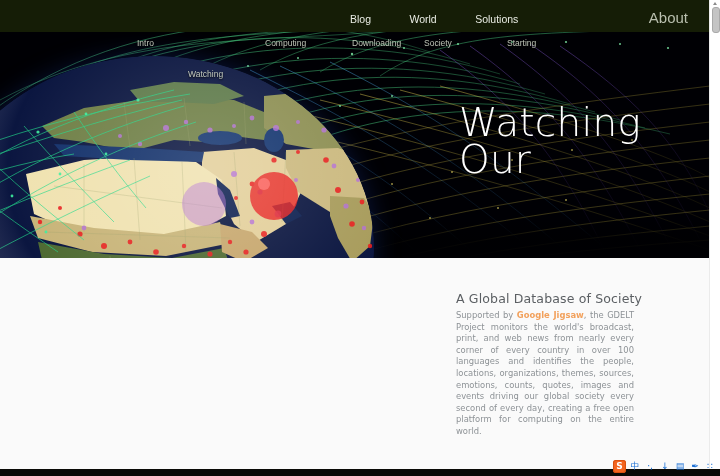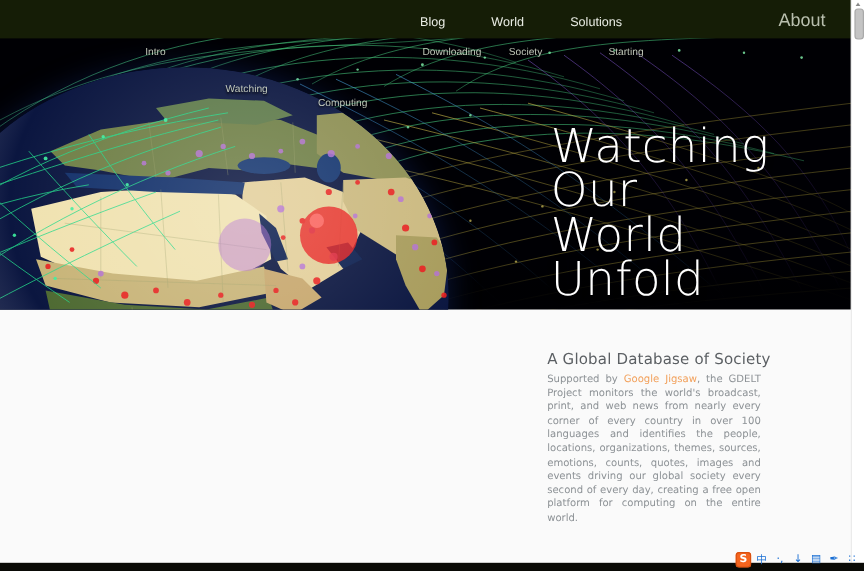--- a/index.html
+++ b/index.html
@@ -47,21 +47,21 @@
       radial-gradient(circle at 72% 16%, rgba(255,255,255,.10) 0%, rgba(255,255,255,0) 30%),
       radial-gradient(circle at 50% 46%, #0d1b4a 0%, #0b1640 62%, #070d2b 100%);
     overflow:hidden;box-shadow:0 0 26px rgba(30,60,160,.35);}
 
   
   .content{position:absolute;left:0;top:258px;width:710px;height:211px;background:#fafafa;}
   .sect-title{position:absolute;left:456px;top:33px;font-size:12.5px;color:#5b5f63;
     font-family:"DejaVu Sans", sans-serif;font-weight:normal;letter-spacing:.15px;}
   .sect-body{position:absolute;left:456px;top:52px;width:178px;font-size:8.4px;line-height:11.6px;
     color:#8d9296;text-align:justify;font-family:"DejaVu Sans", sans-serif;}
-  .sect-body a{color:#f2a15c;text-decoration:none;}
+  .sect-body a{color:#f2a15c;text-decoration:none;font-weight:bold;}
 
   
   .scrollbar{position:absolute;right:0;top:0;width:10px;height:469px;background:#ffffff;border-left:1px solid #ebebeb;z-index:60;}
   .sb-up{position:absolute;left:0;top:0;width:10px;height:6px;display:flex;align-items:center;justify-content:center;}
   .sb-up i{display:block;width:0;height:0;border-left:2.5px solid transparent;border-right:2.5px solid transparent;border-bottom:3px solid #8a8a8a;}
   .sb-thumb{position:absolute;left:2px;top:7px;width:6px;height:24px;background:#c4c4c4;border-radius:3px;border:1px solid #a9a9a9;}
 
   
   .taskbar{position:absolute;left:0;bottom:0;width:720px;height:7px;background:#0a0a06;z-index:70;}
   .ime{position:absolute;right:4px;bottom:0px;height:20px;display:flex;align-items:center;gap:3px;z-index:80;}
@@ -198,21 +198,20 @@
             <circle cx="306" cy="160" r="1"></circle>
           <circle cx="348" cy="200" r="1"></circle>
             <circle cx="226" cy="150" r="1"></circle>
         </g>
       </svg>
 
       <div class="hero-fade"></div>
 
       <div class="headline">
         <div>Watching Our</div>
-        <div>World Unfold</div>
       </div>
 
       <div class="globe-wrap">
         <div class="globe">
           <svg viewBox="0 0 440 382" width="440" height="382">
             <defs>
               <clipPath id="sph">
                   <ellipse cx="220" cy="191" rx="220" ry="191"></ellipse>
                 </clipPath>
               <radialGradient id="shade" cx="62%" cy="30%" r="78%">
@@ -391,23 +390,23 @@
       <div class="mainnav">
         <a href="#">Blog</a>
         <a href="#">World</a>
         <a href="#">Solutions</a>
       </div>
       <div class="nav-right">
         <a href="#">About</a>
       </div>
 
       <div class="subnav">
-        <a href="#" style="left:97px;padding-left:24px;">Intro</a>
+        <a href="#" style="left:113px;padding-left:24px;">Intro</a>
         <a href="#" style="left:188px;margin-top:31px;">Watching</a>
-        <a href="#" style="left:265px;margin-top:42px;">Computing</a>
+        <a href="#" style="left:265px;">Computing</a>
         <a href="#" style="left:352px;">Downloading</a>
         <a href="#" style="left:424px;">Society</a>
         <a href="#" style="left:507px;">Starting</a>
       </div>
     </div>
 
     <div class="content">
       <div class="sect-title">A Global Database of Society</div>
       <div class="sect-body">
         <span>Supported by </span><a href="#">Google Jigsaw</a><span>, the GDELT Project monitors the world's broadcast, print, and web news from nearly every corner of every country in over 100 languages and identifies the people, locations, organizations, themes, sources, emotions, counts, quotes, images and events driving our global society every second of every day, creating a free open platform for computing on the entire world.</span>

